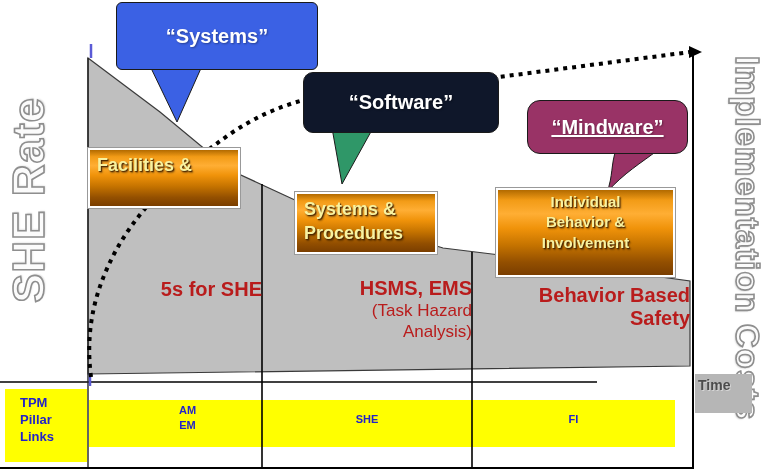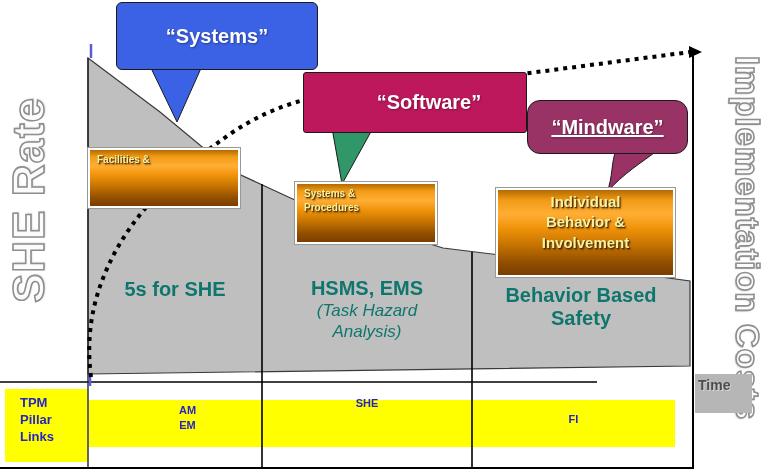--- a/index.html
+++ b/index.html
@@ -9,56 +9,56 @@
   }
   .stage svg{position:absolute;left:0;top:0;}
   .abs{position:absolute;}
   
   .callout{
     position:absolute;display:flex;align-items:center;justify-content:center;
     color:#fff;font-weight:bold;font-size:20px;border:1px solid #1a1a1a;
     text-shadow:1px 1px 2px rgba(0,0,0,.35);
   }
   #hardware{left:116px;top:2px;width:200px;height:66px;background:#3B61E4;border-radius:6px;}
-  #software{left:303px;top:72px;width:194px;height:59px;background:#be185d;border-radius:3px;padding-left:28px;}
+  #software{left:303px;top:72px;width:194px;height:59px;background:#0f172a;border-radius:10px;}
   #mindware{left:527px;top:100px;width:159px;height:52px;background:#993366;border-radius:13px;text-decoration:underline;}
   
   .obox{
     position:absolute;
     background:linear-gradient(180deg,#b26a00 0%,#f29b16 12%,#ffae34 28%,#f0930a 45%,#c57300 65%,#934f00 85%,#7a3e00 100%);
     border:2px solid #fff;outline:1px solid #999;
-    color:#f8f2a0;font-weight:bold;font-size:10px;line-height:1.35;
+    color:#f8f2a0;font-weight:bold;font-size:18px;line-height:1.35;
     text-shadow:1px 1px 1px rgba(70,35,0,.95),1.5px 1.5px 2px rgba(0,0,0,.4);
   }
   #facilities{left:88px;top:148px;width:141px;height:53px;padding:3px 0 0 7px;}
-  #systems{left:295px;top:182px;width:131px;height:55px;padding:3px 0 0 7px;}
+  #systems{left:295px;top:192px;width:131px;height:55px;padding:3px 0 0 7px;}
   #individual{left:496px;top:188px;width:175px;height:83px;text-align:center;padding-top:2px;font-size:15px;}
   
-  .section-label{position:absolute;color:#0f766e;font-weight:bold;font-size:20px;text-align:center;line-height:1.15;}
+  .section-label{position:absolute;color:#b91c1c;font-weight:bold;font-size:20px;text-align:right;line-height:1.15;}
   #sec1{left:88px;top:278px;width:174px;}
   #sec2{left:262px;top:277px;width:210px;}
-  #sec2 .sub{font-weight:normal;font-size:17px;line-height:1.25;font-style:italic;}
+  #sec2 .sub{font-weight:normal;font-size:17px;line-height:1.25;}
   #sec3{left:472px;top:284px;width:218px;}
   
   .axis-label{
     position:absolute;text-align:center;font-weight:bold;
     color:#fbfbfb;-webkit-text-stroke:1.6px #8e8e8e;text-shadow:1px 1px 2px #c9c9c9;
     letter-spacing:1px;white-space:nowrap;
   }
   #sheRate{left:-118px;top:172px;width:300px;height:56px;font-size:44px;transform:rotate(-90deg);}
   #implCosts{left:524px;top:214px;width:436px;height:48px;font-size:33px;transform:rotate(90deg);}
   
   #tpmBox{
     left:5px;top:389px;width:82px;height:73px;background:#FFFF00;
     color:#2424C8;font-weight:bold;font-size:13px;line-height:17px;
     padding:5px 0 0 15px;box-sizing:border-box;
   }
   .cell{position:absolute;color:#2424C8;font-weight:bold;font-size:11px;text-align:center;line-height:15px;}
   #cellAm{left:88px;top:403px;width:199px;}
-  #cellShe{left:262px;top:396px;width:210px;}
+  #cellShe{left:262px;top:412px;width:210px;}
   #cellFi{left:472px;top:412px;width:203px;}
   #timeLabel{
     left:695px;top:374px;width:57px;height:39px;background:#b6b6b6;
     color:#4c4c4c;font-weight:bold;font-size:14px;line-height:23px;
     padding-left:3px;box-sizing:border-box;text-shadow:1px 1px 0 #d6d6d6;
   }
 </style>
 </head>
 <body>
 

